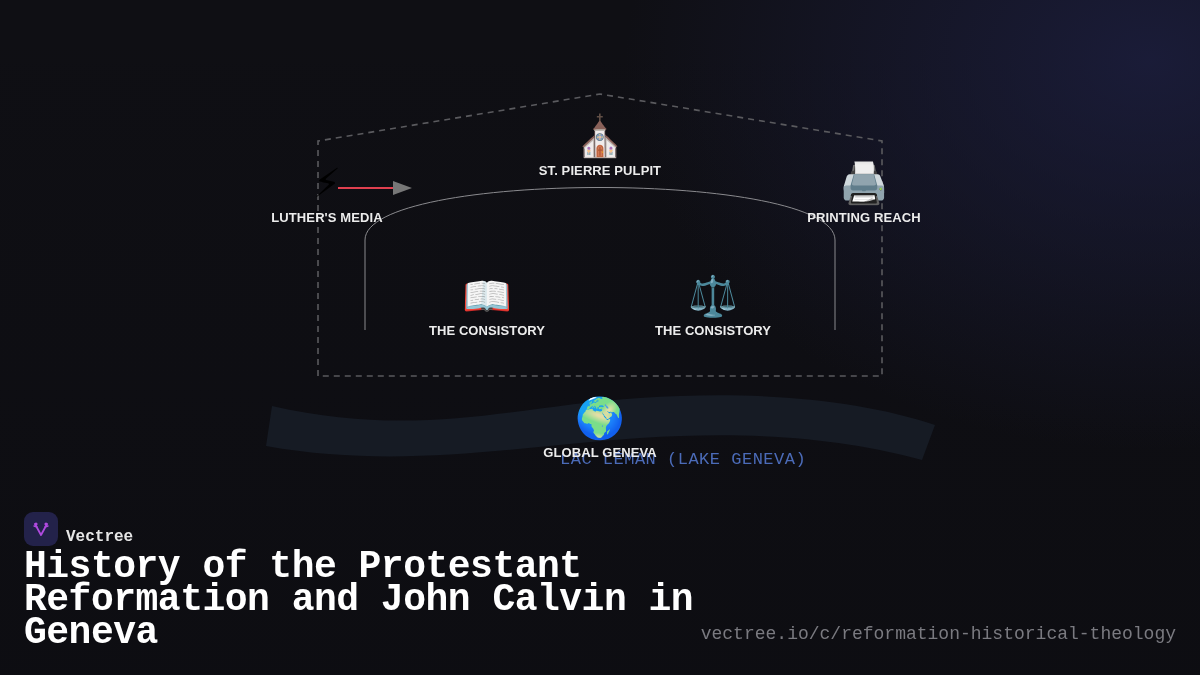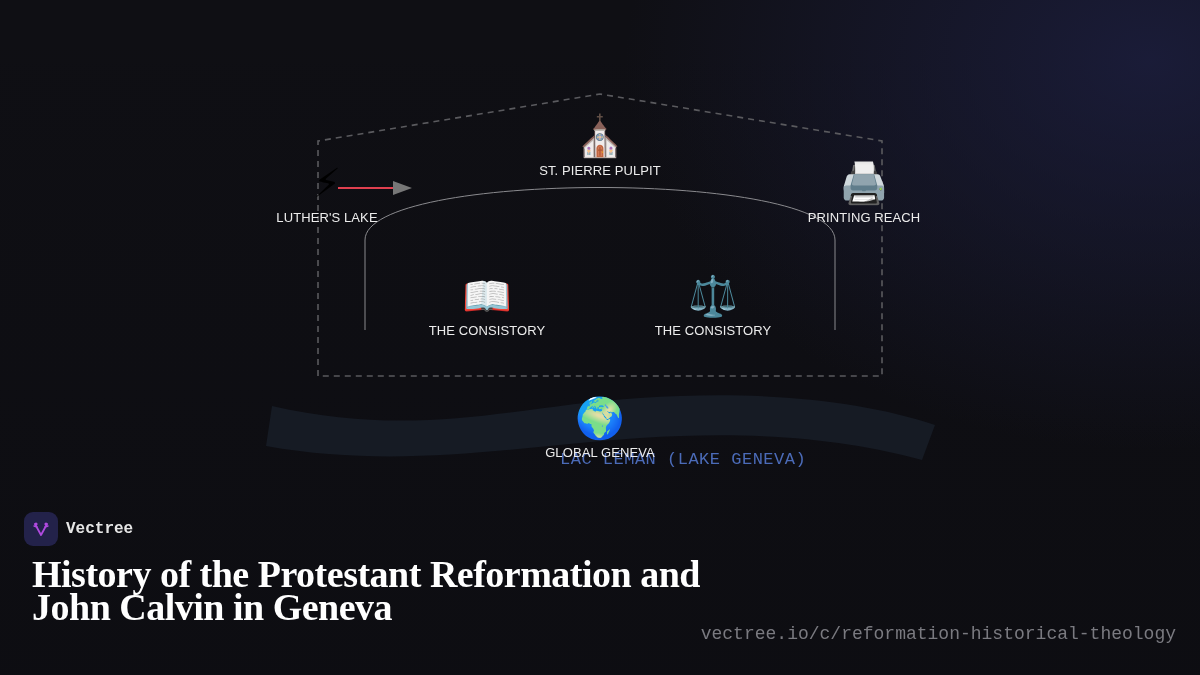--- a/index.html
+++ b/index.html
@@ -17,42 +17,42 @@
     svg.diagram { position: absolute; left: 0; top: 0; }
     .node {
       position: absolute; transform: translateX(-50%);
       display: flex; flex-direction: column; align-items: center;
     }
     .node .emoji {
       font-size: 40px; line-height: 46px; height: 46px;
       font-family: "DejaVu Sans", sans-serif;
     }
     .node .label {
-      margin-top: 4px; color: #ececec; font-weight: normal; font-size: 13px;
+      margin-top: 4px; color: #ececec; font-weight: bold; font-size: 13px;
       letter-spacing: 0.1px; white-space: nowrap;
     }
     .lake-label {
       position: absolute; left: 560px; top: 450px;
       font-family: "Liberation Mono", monospace; font-size: 17px;
       color: #4b6bb8; letter-spacing: 0.5px; white-space: nowrap;
     }
     .brand {
-      position: absolute; left: 24px; top: 512px; display: flex; align-items: center;
+      position: absolute; left: 24px; top: 512px; display: flex; align-items: flex-end;
     }
     .brand-logo {
       width: 34px; height: 34px; border-radius: 9px; background: #23224a;
       display: flex; align-items: center; justify-content: center;
     }
     .brand-name {
       margin-left: 8px; color: #e6e6e6; font-weight: bold; font-size: 16px;
       font-family: "Liberation Mono", monospace;
     }
     .title {
-      position: absolute; left: 24px; top: 550px; width: 700px; margin: 8px;
-      color: #ffffff; font-family: Liberation Serif, serif; font-weight: bold;
+      position: absolute; left: 24px; top: 550px; width: 700px; margin: 0;
+      color: #ffffff; font-family: Liberation Mono, monospace; font-weight: bold;
       font-size: 38px; line-height: 33px; letter-spacing: -0.5px;
     }
     .url {
       position: absolute; right: 24px; top: 624px;
       font-family: "Liberation Mono", monospace; font-size: 18px; color: #7a7a80;
     }
   </style>
 </head>
 <body>
 
@@ -65,21 +65,21 @@
   <path d="M318 376 L318 141 L600 94 L882 141 L882 376 Z" fill="none" stroke="#5a5a5e" stroke-width="1.6" stroke-dasharray="6 5"></path>
 
   <path d="M365 330 L365 240 C 365 170, 835 170, 835 240 L835 330" fill="none" stroke="#8a8a8e" stroke-width="1"></path>
 
   <line x1="338" y1="188" x2="395" y2="188" stroke="#e0404f" stroke-width="2"></line>
   <polygon points="393,181 412,188 393,195" fill="#777777"></polygon>
 </svg>
 
 <div class="node" style="left:327px; top:160px;">
   <span class="emoji">⚡</span>
-  <span class="label">LUTHER'S LAKE</span>
+  <span class="label">LUTHER'S MEDIA</span>
 </div>
 
 <div class="node" style="left:600px; top:113px;">
   <span class="emoji">⛪</span>
   <span class="label">ST. PIERRE PULPIT</span>
 </div>
 
 <div class="node" style="left:864px; top:160px;">
   <span class="emoji">🖨️</span>
   <span class="label">PRINTING REACH</span>

